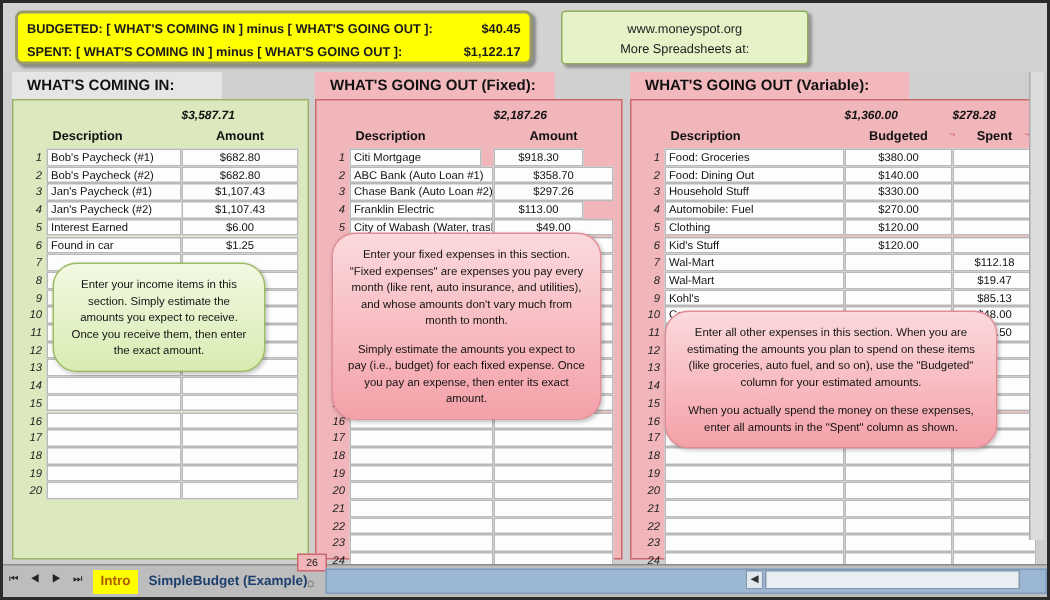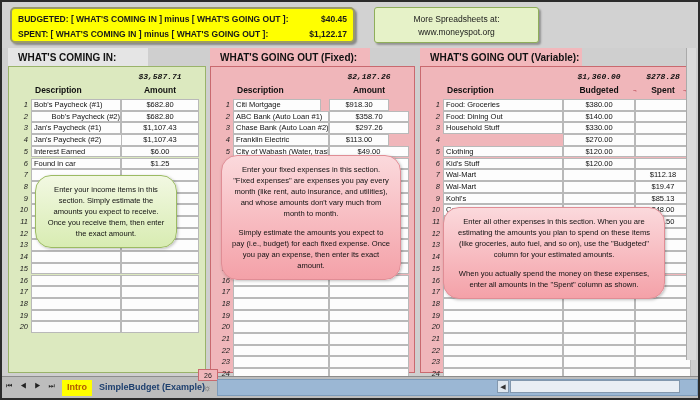--- a/index.html
+++ b/index.html
@@ -49,32 +49,32 @@
   .sec2 { left:208px; width:205px; }
   .sec3 { left:418px; width:268px; }
 
   .sec-title {
     position:absolute; left:0; top:0; height:20px;
     font-size:10px; font-weight:bold; color:#111;
     padding:4px 0 0 10px; white-space:nowrap;
   }
   .title1 { width:140px; background:#e5e5e5; }
   .title2 { width:160px; background:#f2b8bc; }
-  .title3 { width:162px; background:#f2b8bc; }
+  .title3 { width:186px; background:#f2b8bc; }
 
   .sec-body {
     position:absolute; left:0; top:18px; right:0; bottom:0;
   }
   .body1 { background:#dce9bf; border:1px solid #9ab36a; }
   .body23 { background:#f0b6ba; border:1px solid #c9696f; }
 
   .tot-row { position:absolute; left:0; right:0; top:5px; height:13px; }
   .tot-val {
     position:absolute; font-size:8px; font-style:italic; font-weight:bold;
-    color:#111; text-align:center;font-family:Liberation Mono, monospace;
+    color:#111; 
   }
   .hdr-row { position:absolute; left:0; right:0; top:18px; height:13px; }
   .hdr {
     position:absolute; font-size:8.5px; font-weight:bold; color:#111;
   }
   .hdr-desc { left:26px; }
   .hdr-amt { text-align:center; }
 
   
   .grid { position:absolute; left:0; right:0; top:32px; bottom:0; }
@@ -163,22 +163,22 @@
         <span class="lbl">BUDGETED:  [ WHAT'S COMING IN ] minus [ WHAT'S GOING OUT ]:</span>
         <span class="val">$40.45</span>
       </div>
       <div class="yellow-line yl2">
         <span class="lbl">SPENT:  [ WHAT'S COMING IN ] minus [ WHAT'S GOING OUT ]:</span>
         <span class="val">$1,122.17</span>
       </div>
     </div>
 
     <div class="green-box">
+      <div>www.moneyspot.org</div>
       <div>More Spreadsheets at:</div>
-      <div>www.moneyspot.org</div>
     </div>
 
   </div>
 
   <div class="section sec1">
     <div class="sec-title title1">WHAT'S COMING IN:</div>
     <div class="sec-body body1">
       <div class="tot-row">
         <span class="tot-val" style="left:112px;width:78px;">$3,587.71</span>
       </div>
@@ -187,21 +187,21 @@
         <span class="hdr hdr-amt" style="left:112px;width:78px;">Amount</span>
       </div>
       <div class="grid" id="grid1">
           <div class="grow" style="top: 0px;">
             <div class="rn">1</div>
             <div class="cell" style="left: 22px; width: 90px;">Bob's Paycheck (#1)</div>
             <div class="cell num" style="left: 112px; width: 78px;">$682.80</div>
           </div>
           <div class="grow" style="top: 11.7px;">
             <div class="rn">2</div>
-            <div class="cell" style="left: 22px; width: 90px; text-align: right;">Bob's Paycheck (#2)</div>
+            <div class="cell" style="left: 22px; width: 90px;">Bob's Paycheck (#2)</div>
             <div class="cell num" style="left: 112px; width: 78px;">$682.80</div>
           </div>
           <div class="grow" style="top: 23.4px;">
             <div class="rn">3</div>
             <div class="cell" style="left: 22px; width: 90px;">Jan's Paycheck (#1)</div>
             <div class="cell num" style="left: 112px; width: 78px;">$1,107.43</div>
           </div>
           <div class="grow" style="top: 35.1px;">
             <div class="rn">4</div>
             <div class="cell" style="left: 22px; width: 95px;">Jan's Paycheck (#2)</div>
@@ -471,20 +471,21 @@
             <div class="cell num" style="left: 214px; width: 56px;"></div>
           </div>
           <div class="grow" style="top: 23.4px;">
             <div class="rn">3</div>
             <div class="cell" style="left: 22px; width: 120px;">Household Stuff</div>
             <div class="cell num" style="left: 142px; width: 72px;">$330.00</div>
             <div class="cell num" style="left: 214px; width: 56px;"></div>
           </div>
           <div class="grow" style="top: 35.1px;">
             <div class="rn">4</div>
+            <div class="cell" style="left: 22px; width: 120px;">Automobile: Fuel</div>
             <div class="cell num" style="left: 142px; width: 72px;">$270.00</div>
             <div class="cell num" style="left: 214px; width: 56px;"></div>
           </div>
           <div class="grow" style="top: 46.8px;">
             <div class="rn">5</div>
             <div class="cell" style="left: 22px; width: 120px;">Clothing</div>
             <div class="cell num" style="left: 142px; width: 72px;">$120.00</div>
             <div class="cell num" style="left: 214px; width: 56px;"></div>
           </div>
           <div class="grow" style="top: 58.5px;">

